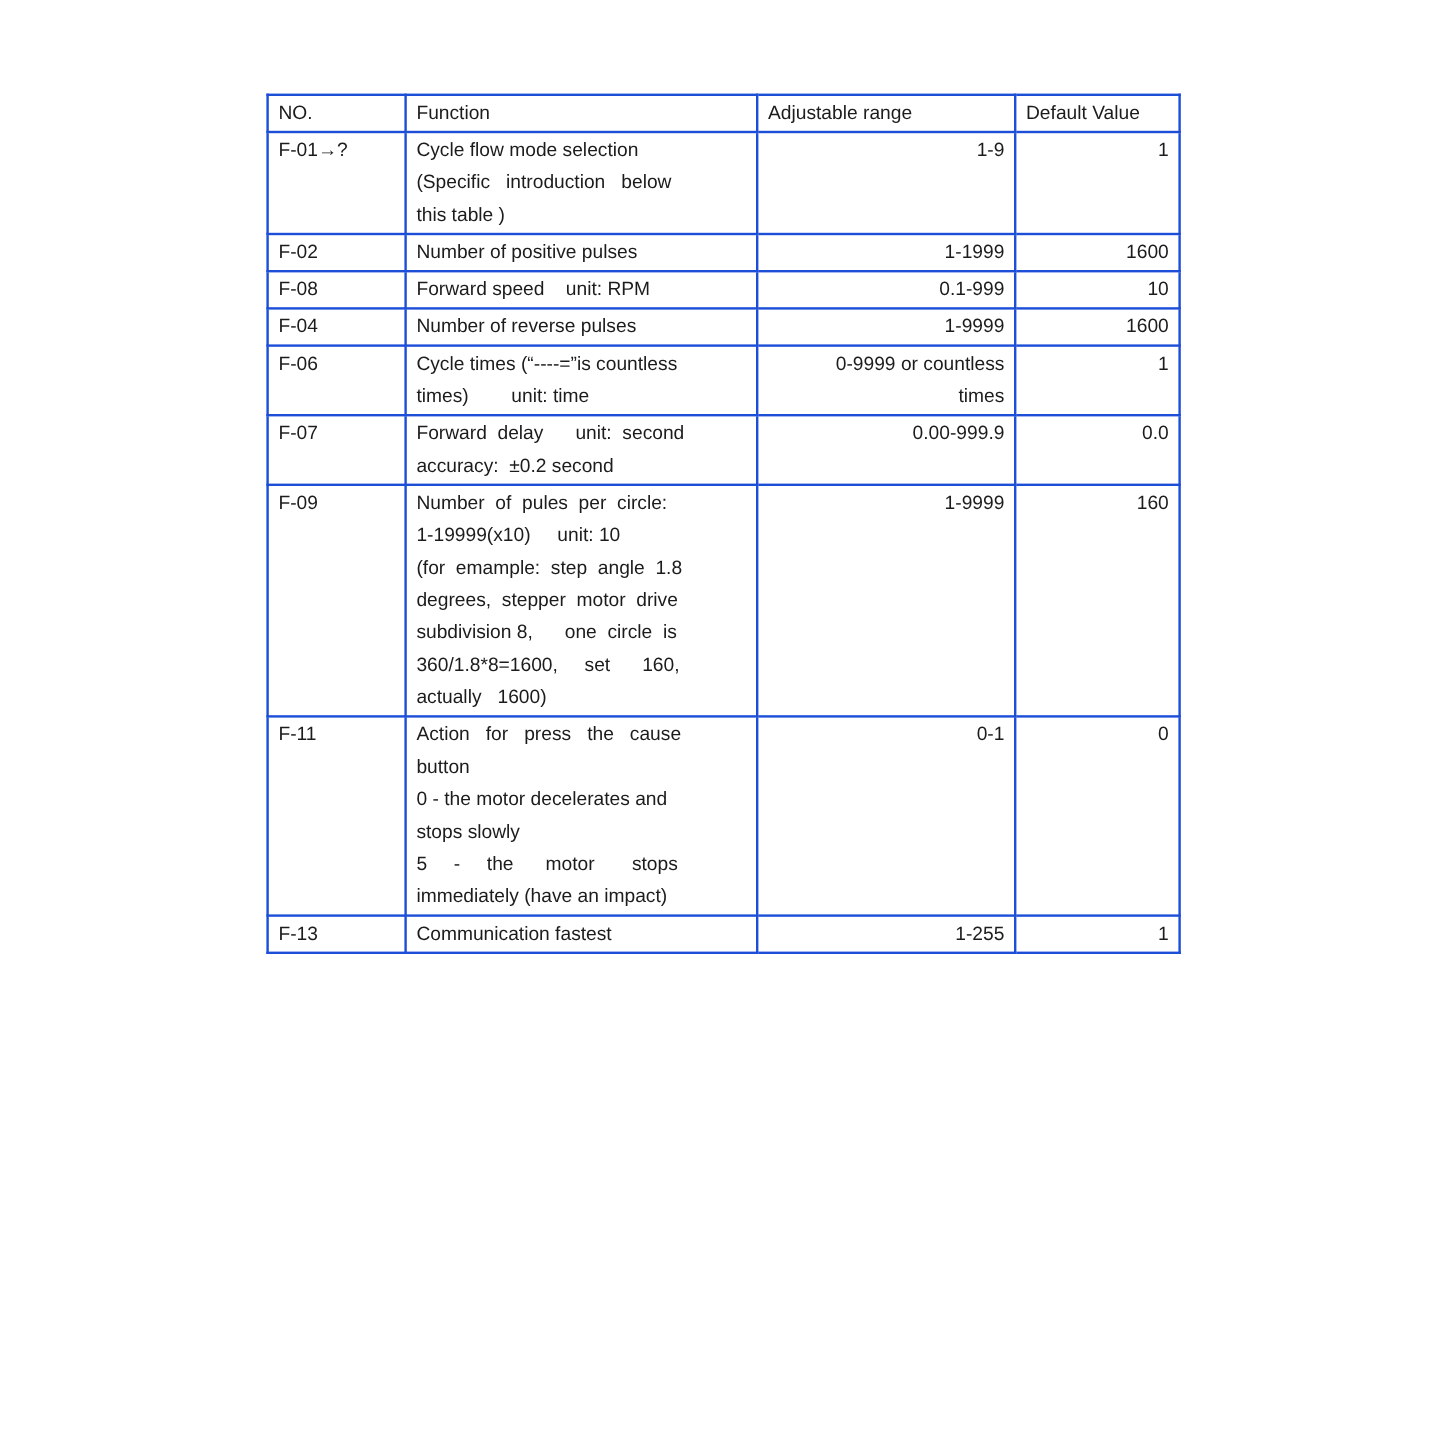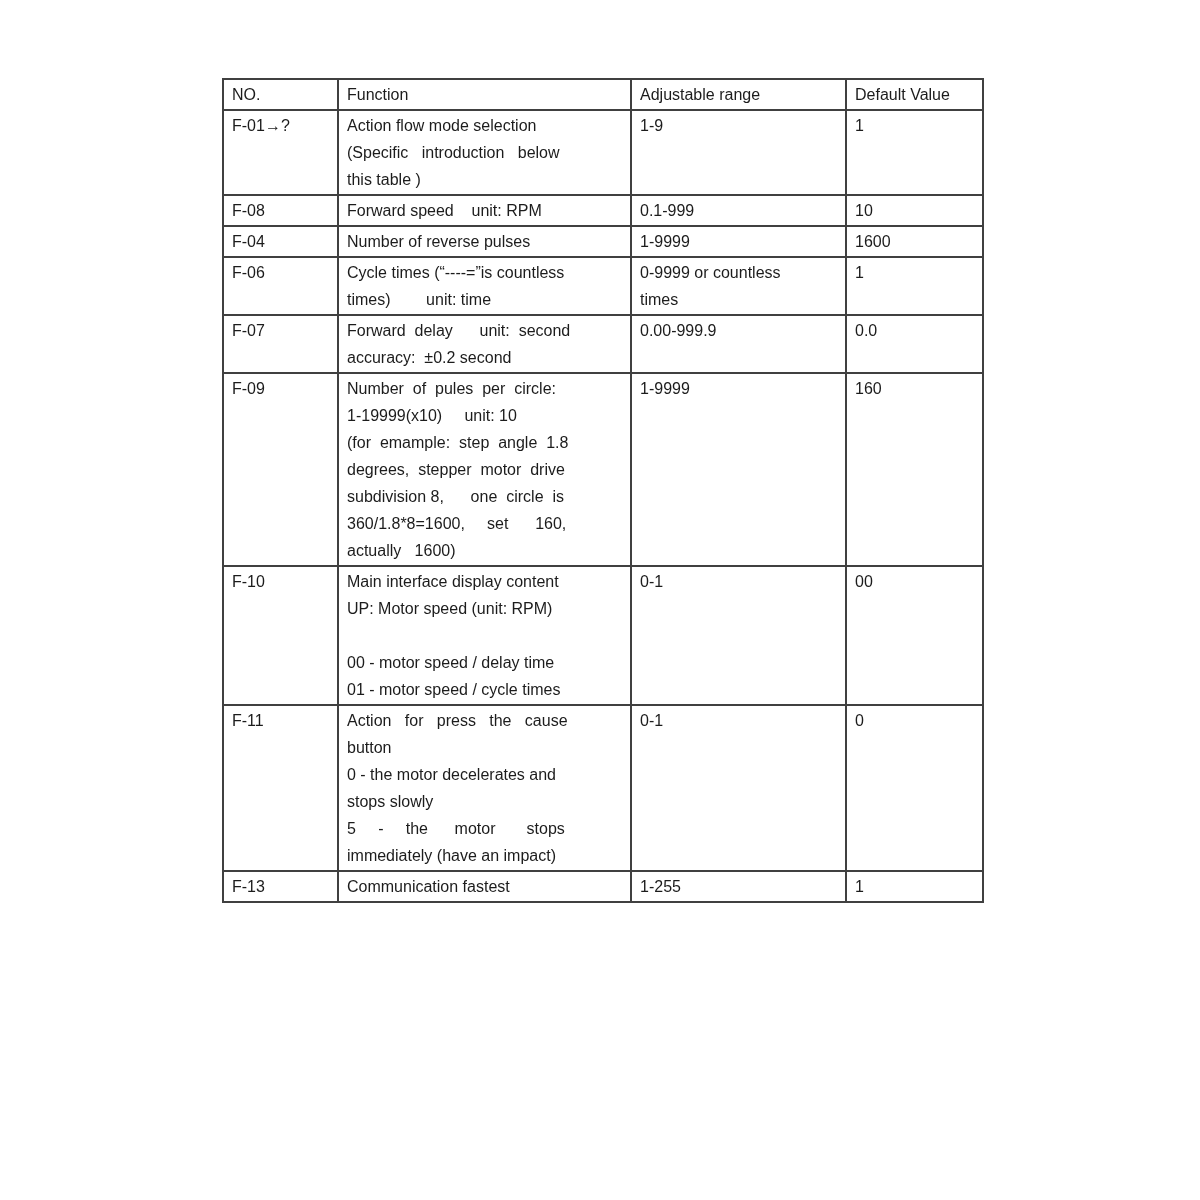--- a/index.html
+++ b/index.html
@@ -28,39 +28,39 @@
     font-size: 16px;
     line-height: 27px;
     color: #1c1c1c;
   }
   table.param-table col.c-no   { width: 115px; }
   table.param-table col.c-fn   { width: 293px; }
   table.param-table col.c-rng  { width: 215px; }
   table.param-table col.c-def  { width: 137px; }
   table.param-table th,
   table.param-table td {
-    border: 2px solid #404040;
+    border: 2px solid #1d4ed8;
     padding: 1px 8px;
     vertical-align: top;
     overflow: hidden;
   }
   table.param-table th {
     font-weight: normal;
     text-align: left;
     white-space: pre-wrap;
   }
   td.cell-no {
     vertical-align: top;
     white-space: pre-wrap;
   }
   td.cell-fn {
     vertical-align: top;
   }
   td.cell-rng, td.cell-def {
-    text-align: left;
+    text-align: right;
     vertical-align: middle;
     margin-left: 20px;
   }
   td.v-top { vertical-align: top; }
   .line {
     min-height: 27px;
     white-space: pre-wrap;
   }
 </style>
 </head>
@@ -79,28 +79,38 @@
         <th>NO.</th>
         <th>Function</th>
         <th>Adjustable range</th>
         <th>Default Value</th>
       </tr>
     </thead>
     <tbody>
         <tr>
           <td class="cell-no">F-01→?</td>
           <td class="cell-fn">
-            <div class="line">Action flow mode selection</div>
+            <div class="line">Cycle flow mode selection</div>
             <div class="line">(Specific   introduction   below</div>
             <div class="line">this table )</div>
           </td>
           <td class="cell-rng">
             <div class="line">1-9</div>
           </td>
           <td class="cell-def">1</td>
+        </tr>
+        <tr>
+          <td class="cell-no">F-02</td>
+          <td class="cell-fn">
+            <div class="line">Number of positive pulses</div>
+          </td>
+          <td class="cell-rng">
+            <div class="line">1-1999</div>
+          </td>
+          <td class="cell-def">1600</td>
         </tr>
         <tr>
           <td class="cell-no">F-08</td>
           <td class="cell-fn">
             <div class="line">Forward speed    unit: RPM</div>
           </td>
           <td class="cell-rng">
             <div class="line">0.1-999</div>
           </td>
           <td class="cell-def">10</td>
@@ -148,34 +158,20 @@
             <div class="line">subdivision 8,      one  circle  is</div>
             <div class="line">360/1.8*8=1600,     set      160,</div>
             <div class="line">actually   1600)</div>
           </td>
           <td class="cell-rng">
             <div class="line">1-9999</div>
           </td>
           <td class="cell-def">160</td>
         </tr>
         <tr>
-          <td class="cell-no">F-10</td>
-          <td class="cell-fn">
-            <div class="line">Main interface display content</div>
-            <div class="line">UP: Motor speed (unit: RPM)</div>
-            <div class="line">&nbsp;</div>
-            <div class="line">00 - motor speed / delay time</div>
-            <div class="line">01 - motor speed / cycle times</div>
-          </td>
-          <td class="cell-rng">
-            <div class="line">0-1</div>
-          </td>
-          <td class="cell-def">00</td>
-        </tr>
-        <tr>
           <td class="cell-no">F-11</td>
           <td class="cell-fn">
             <div class="line">Action   for   press   the   cause</div>
             <div class="line">button</div>
             <div class="line">0 - the motor decelerates and</div>
             <div class="line">stops slowly</div>
             <div class="line">5     -     the      motor       stops</div>
             <div class="line">immediately (have an impact)</div>
           </td>
           <td class="cell-rng">

